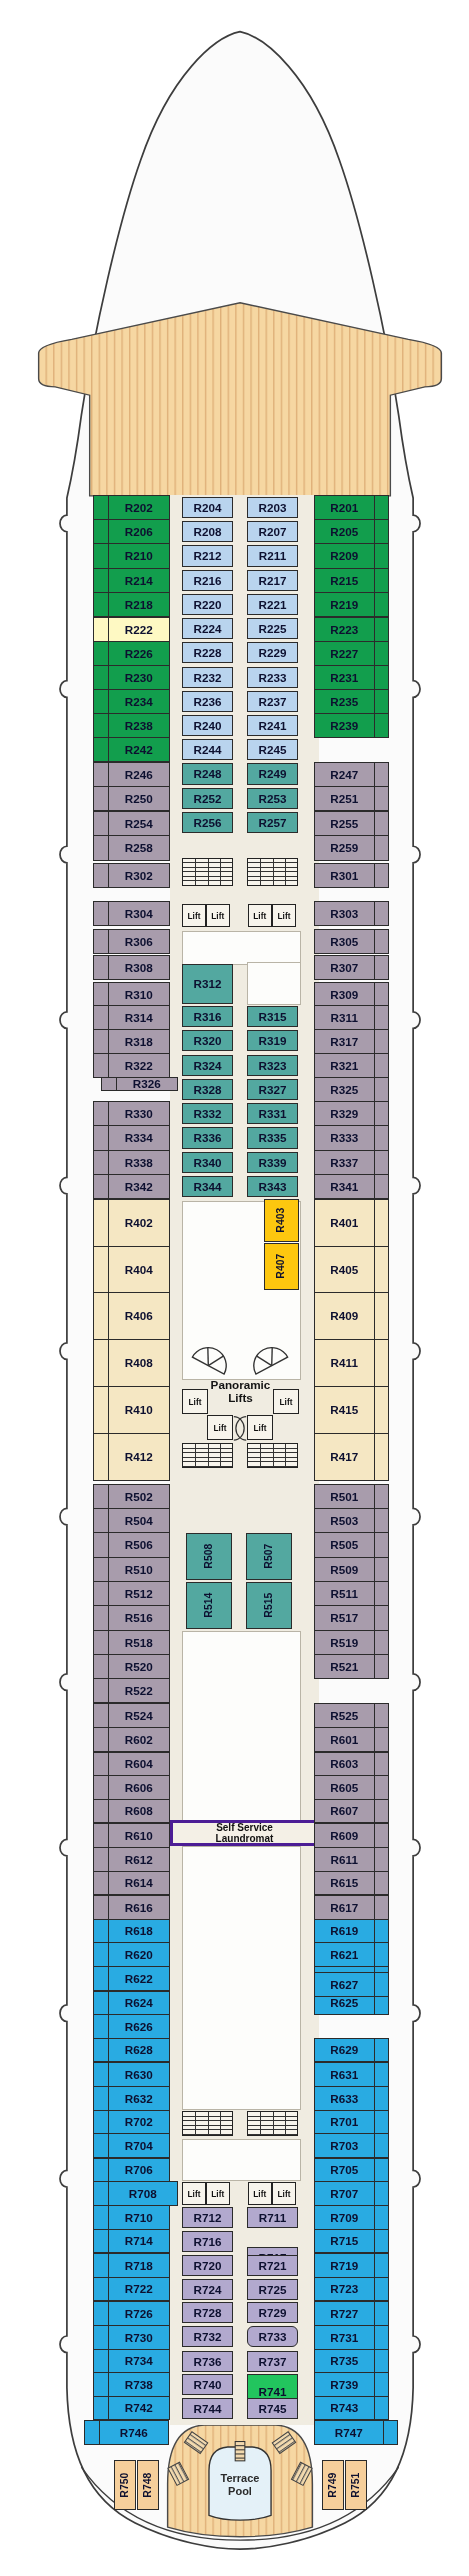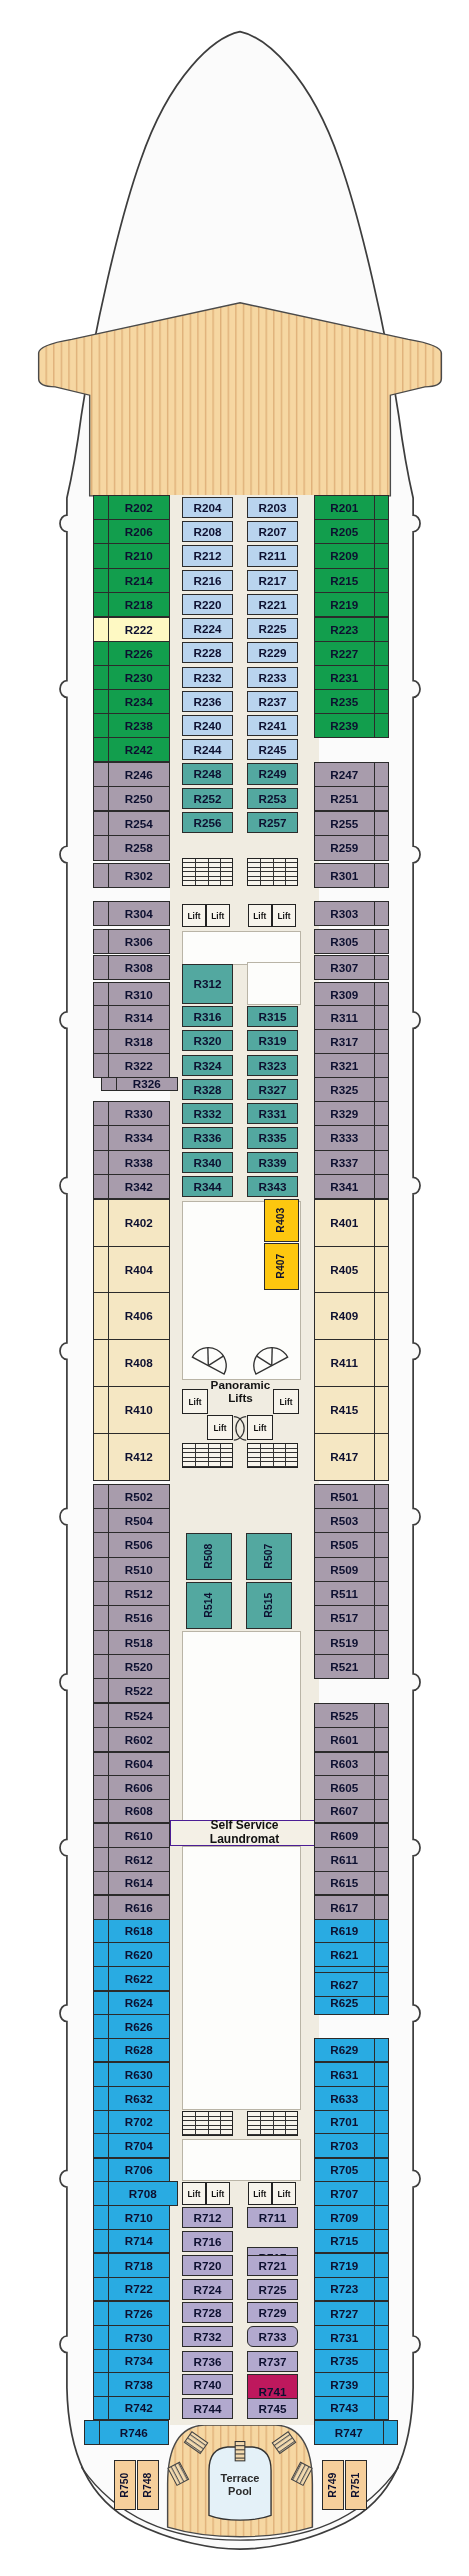--- a/index.html
+++ b/index.html
@@ -19,22 +19,22 @@
   .vert span{transform:rotate(-90deg);white-space:nowrap;font-size:10.4px;}
   .lift{position:absolute;z-index:3;background:#f7f4ec;border:1.4px solid #222;box-sizing:border-box;
         display:flex;align-items:center;justify-content:center;font-weight:bold;font-size:8.3px;color:#111;}
   .stairs{position:absolute;z-index:3;border:1.4px solid #222;box-sizing:border-box;background-color:#f7f4ec;
         background-image:repeating-linear-gradient(180deg,transparent 0 3.5px,#333 3.5px 4.5px),
                          repeating-linear-gradient(90deg,transparent 0 11.7px,#333 11.7px 12.8px);}
   .maplabel{position:absolute;z-index:5;text-align:center;font-weight:bold;color:#141414;}
   #panoramic-label{left:182px;top:1378px;width:117px;font-size:11.7px;line-height:1.15;}
   #terrace-label{left:186px;top:2472px;width:108px;font-size:11px;line-height:1.2;color:#2b2b2b;}
   #laundromat{position:absolute;z-index:3;left:170px;top:1820px;width:149px;height:26px;background:#f4f0e6;
-        border:1px solid #4c1d95;box-sizing:border-box;display:flex;flex-direction:column;align-items:center;
-        justify-content:center;font-weight:bold;font-size:12px;line-height:1.15;color:#111;}
+        border:3px solid #4c1d95;box-sizing:border-box;display:flex;flex-direction:column;align-items:center;
+        justify-content:center;font-weight:bold;font-size:10px;line-height:1.15;color:#111;}
 </style>
 </head>
 <body>
 
 <div id="plan">
 
   <svg id="hull-svg" width="469" height="2576" viewBox="0 0 680 3731">
     <defs>
       <pattern id="wood" width="11" height="10" patternUnits="userSpaceOnUse">
         <rect width="11" height="10" fill="#f6d7a2"></rect>
@@ -900,21 +900,21 @@
       <div class="strip right"></div>
       <span>R735</span>
     </div>
     <div class="cabin pad-l" style="left: 93px; top: 2372px; width: 77px; height: 25px; background: rgb(41, 171, 226);">
       <div class="strip left"></div>
       <span>R738</span>
     </div>
     <div class="cabin" style="left: 182px; top: 2374px; width: 51px; height: 21.4px; background: rgb(178, 169, 206);">
       <span>R740</span>
     </div>
-    <div class="cabin" style="left: 247px; top: 2374px; width: 51px; height: 36px; background: #be185d;">
+    <div class="cabin" style="left: 247px; top: 2374px; width: 51px; height: 36px; background: #22c55e;">
       <span>R741</span>
     </div>
     <div class="cabin pad-r" style="left: 314px; top: 2372px; width: 75px; height: 25px; background: rgb(41, 171, 226);">
       <div class="strip right"></div>
       <span>R739</span>
     </div>
     <div class="cabin pad-l" style="left: 93px; top: 2396px; width: 77px; height: 24px; background: rgb(41, 171, 226);">
       <div class="strip left"></div>
       <span>R742</span>
     </div>

